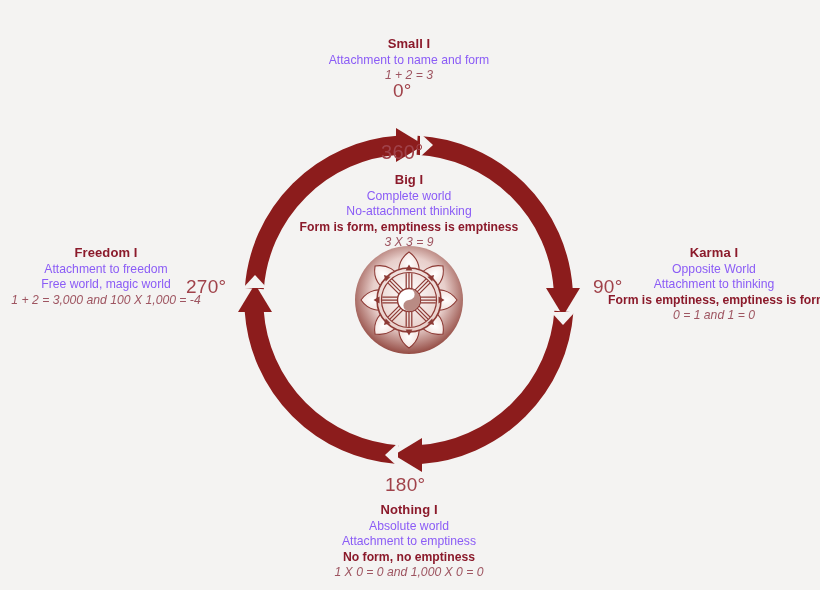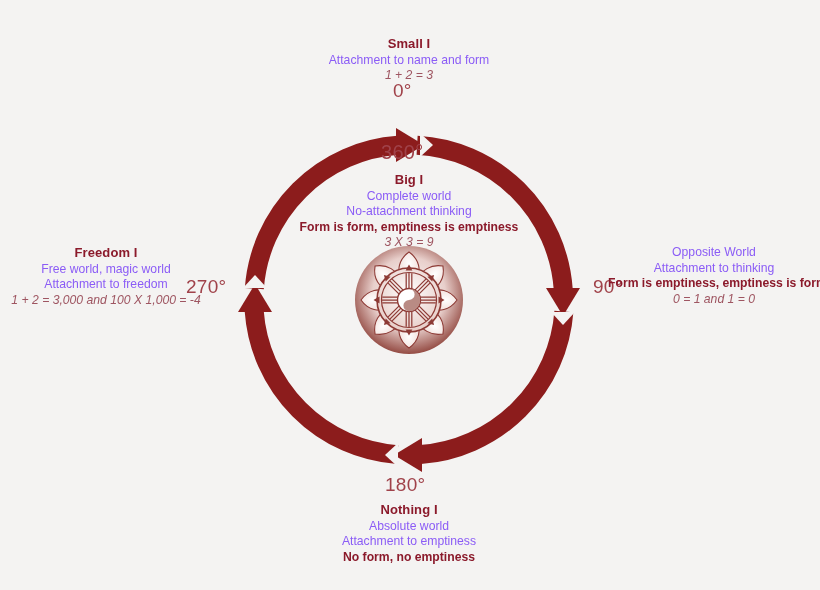--- a/index.html
+++ b/index.html
@@ -238,33 +238,35 @@
 
   <div class="node" id="node-big">
     <div class="node-title">Big I</div>
     <div class="node-line">Complete world</div>
     <div class="node-line">No-attachment thinking</div>
     <div class="node-line bold">Form is form, emptiness is emptiness</div>
     <div class="node-formula">3 X 3 = 9</div>
   </div>
 
   <div class="node" id="node-karma">
+    <div class="node-title">Karma I</div>
     <div class="node-line">Opposite World</div>
     <div class="node-line">Attachment to thinking</div>
     <div class="node-line bold">Form is emptiness, emptiness is form</div>
     <div class="node-formula">0 = 1 and 1 = 0</div>
   </div>
 
   <div class="node" id="node-freedom">
     <div class="node-title">Freedom I</div>
+    <div class="node-line">Attachment to freedom</div>
     <div class="node-line">Free world, magic world</div>
-    <div class="node-line">Attachment to freedom</div>
     <div class="node-formula">1 + 2 = 3,000 and 100 X 1,000 = -4</div>
   </div>
 
   <div class="node" id="node-nothing">
     <div class="node-title">Nothing I</div>
     <div class="node-line">Absolute world</div>
     <div class="node-line">Attachment to emptiness</div>
     <div class="node-line bold">No form, no emptiness</div>
+    <div class="node-formula">1 X 0 = 0 and 1,000 X 0 = 0</div>
   </div>
 
 </div>
 
 </body></html>

